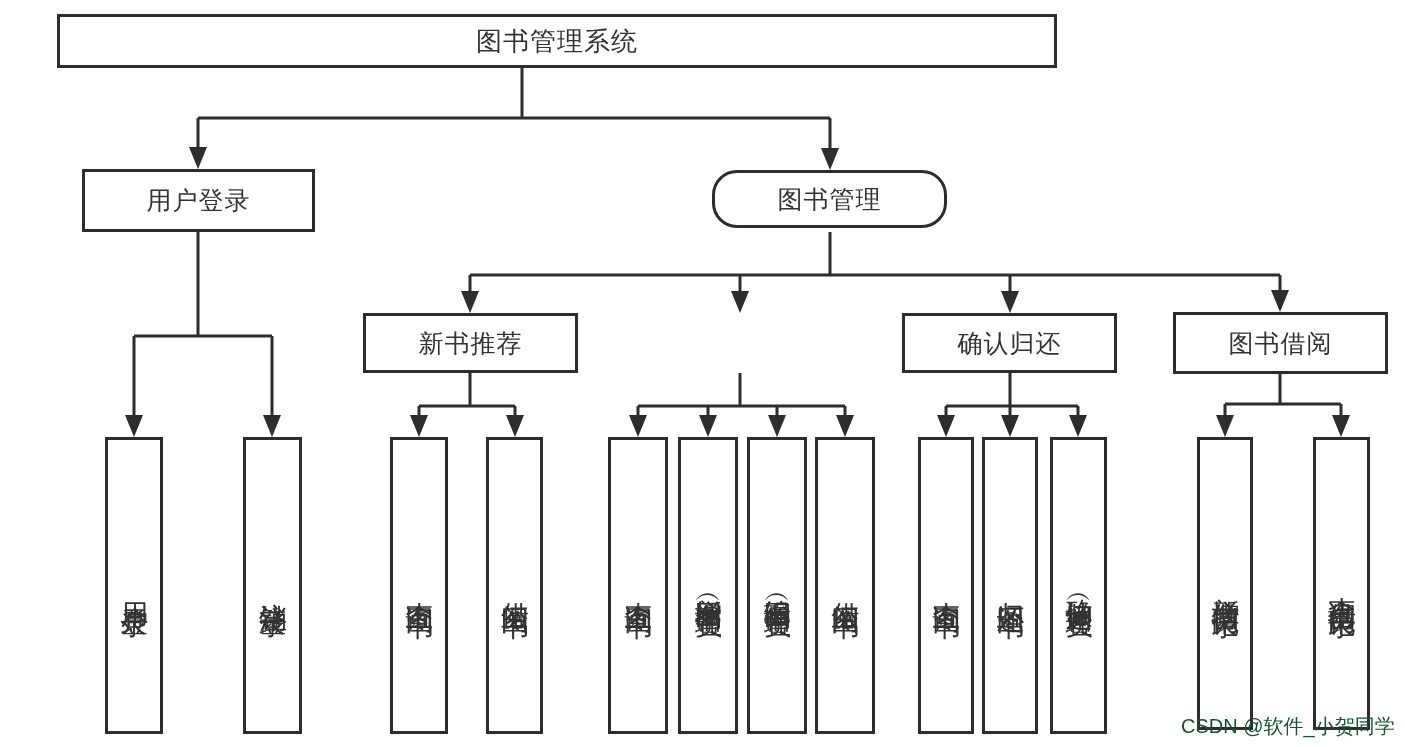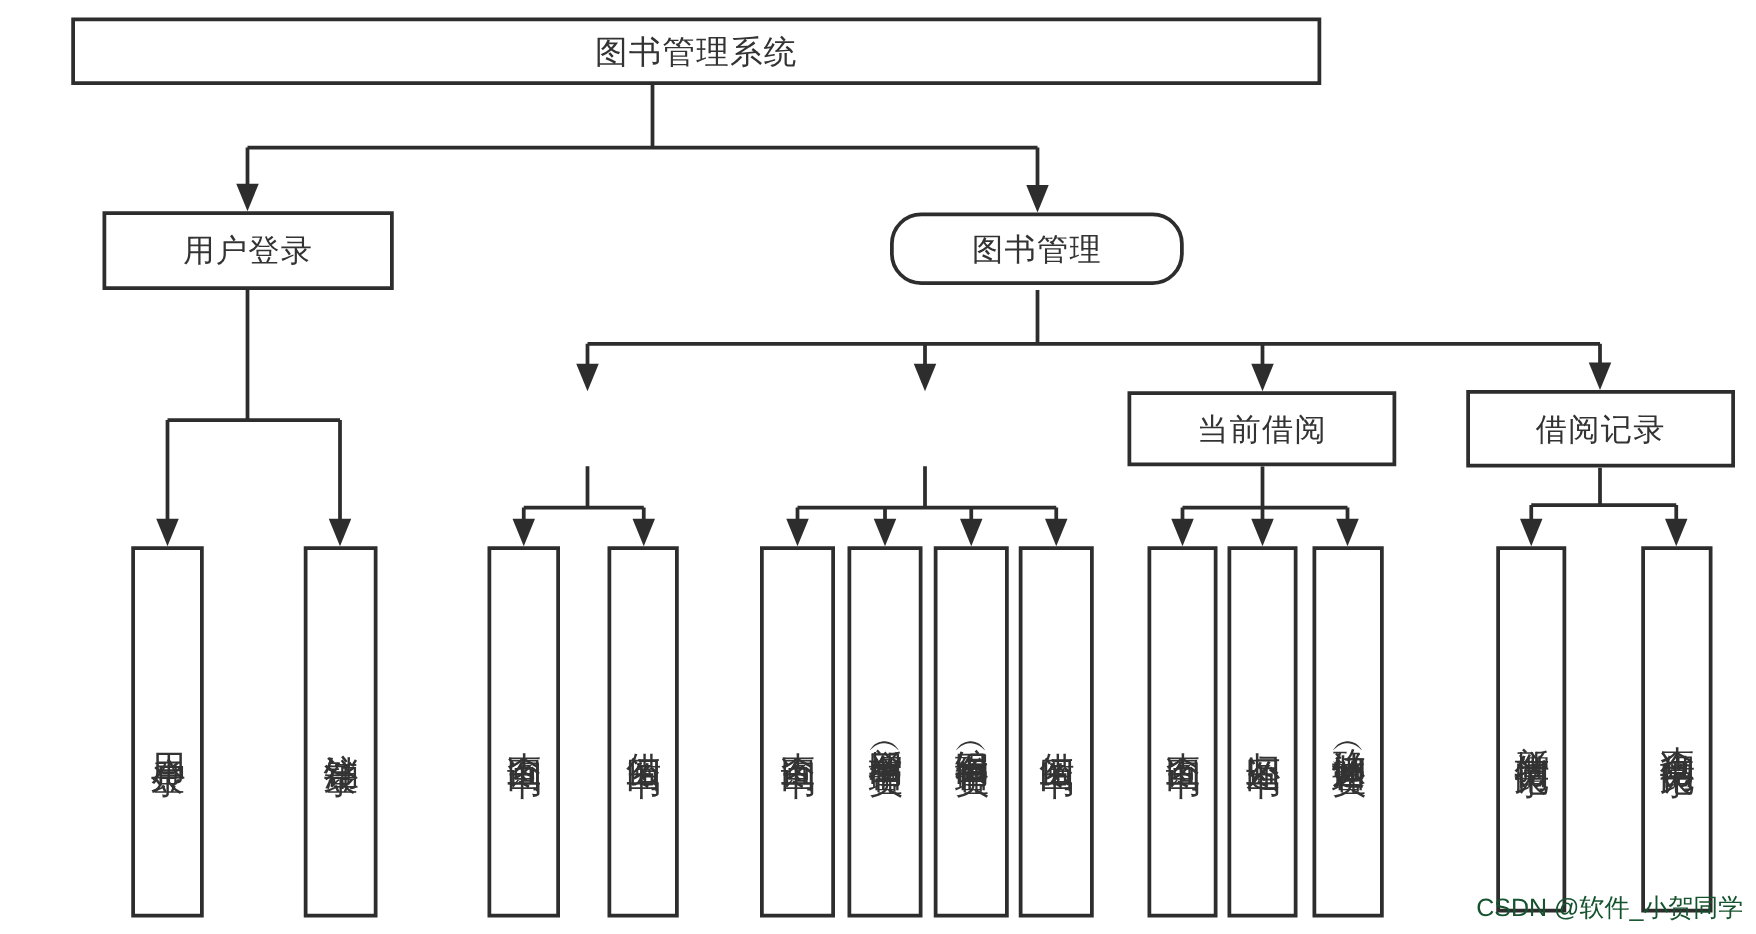--- a/index.html
+++ b/index.html
@@ -102,22 +102,23 @@
       <polygon points="1216,415 1234,415 1225,437"></polygon>
       <polygon points="1332,415 1350,415 1341,437"></polygon>
     </g>
   </svg>
 
   <div class="box root-box" style="left:22px; top:14px; width:1000px; height:54px;margin-left:35px;">图书管理系统</div>
 
   <div class="box" style="left:82px; top:169px; width:233px; height:63px;">用户登录</div>
   <div class="box" style="left:712px; top:170px; width:235px; height:58px;border-radius:25px;">图书管理</div>
 
-  <div class="box" style="left:902px; top:313px; width:215px; height:60px;">当前借阅</div>
-  <div class="box" style="left:1173px; top:312px; width:215px; height:62px;">借阅记录</div>
+  <div class="box" style="left:363px; top:313px; width:215px; height:60px;">新书推荐</div>
+  <div class="box" style="left:902px; top:313px; width:215px; height:60px;">确认归还</div>
+  <div class="box" style="left:1173px; top:312px; width:215px; height:62px;">图书借阅</div>
 
   <div class="vbox" style="left:105px; top:437px; width:58px; height:297px;">
     <span class="vtext">用户登录</span>
   </div>
   <div class="vbox" style="left:243px; top:437px; width:59px; height:297px;">
     <span class="vtext">注销登录</span>
   </div>
 
   <div class="vbox" style="left:390px; top:437px; width:58px; height:297px;">
     <span class="vtext">查询图书</span>

